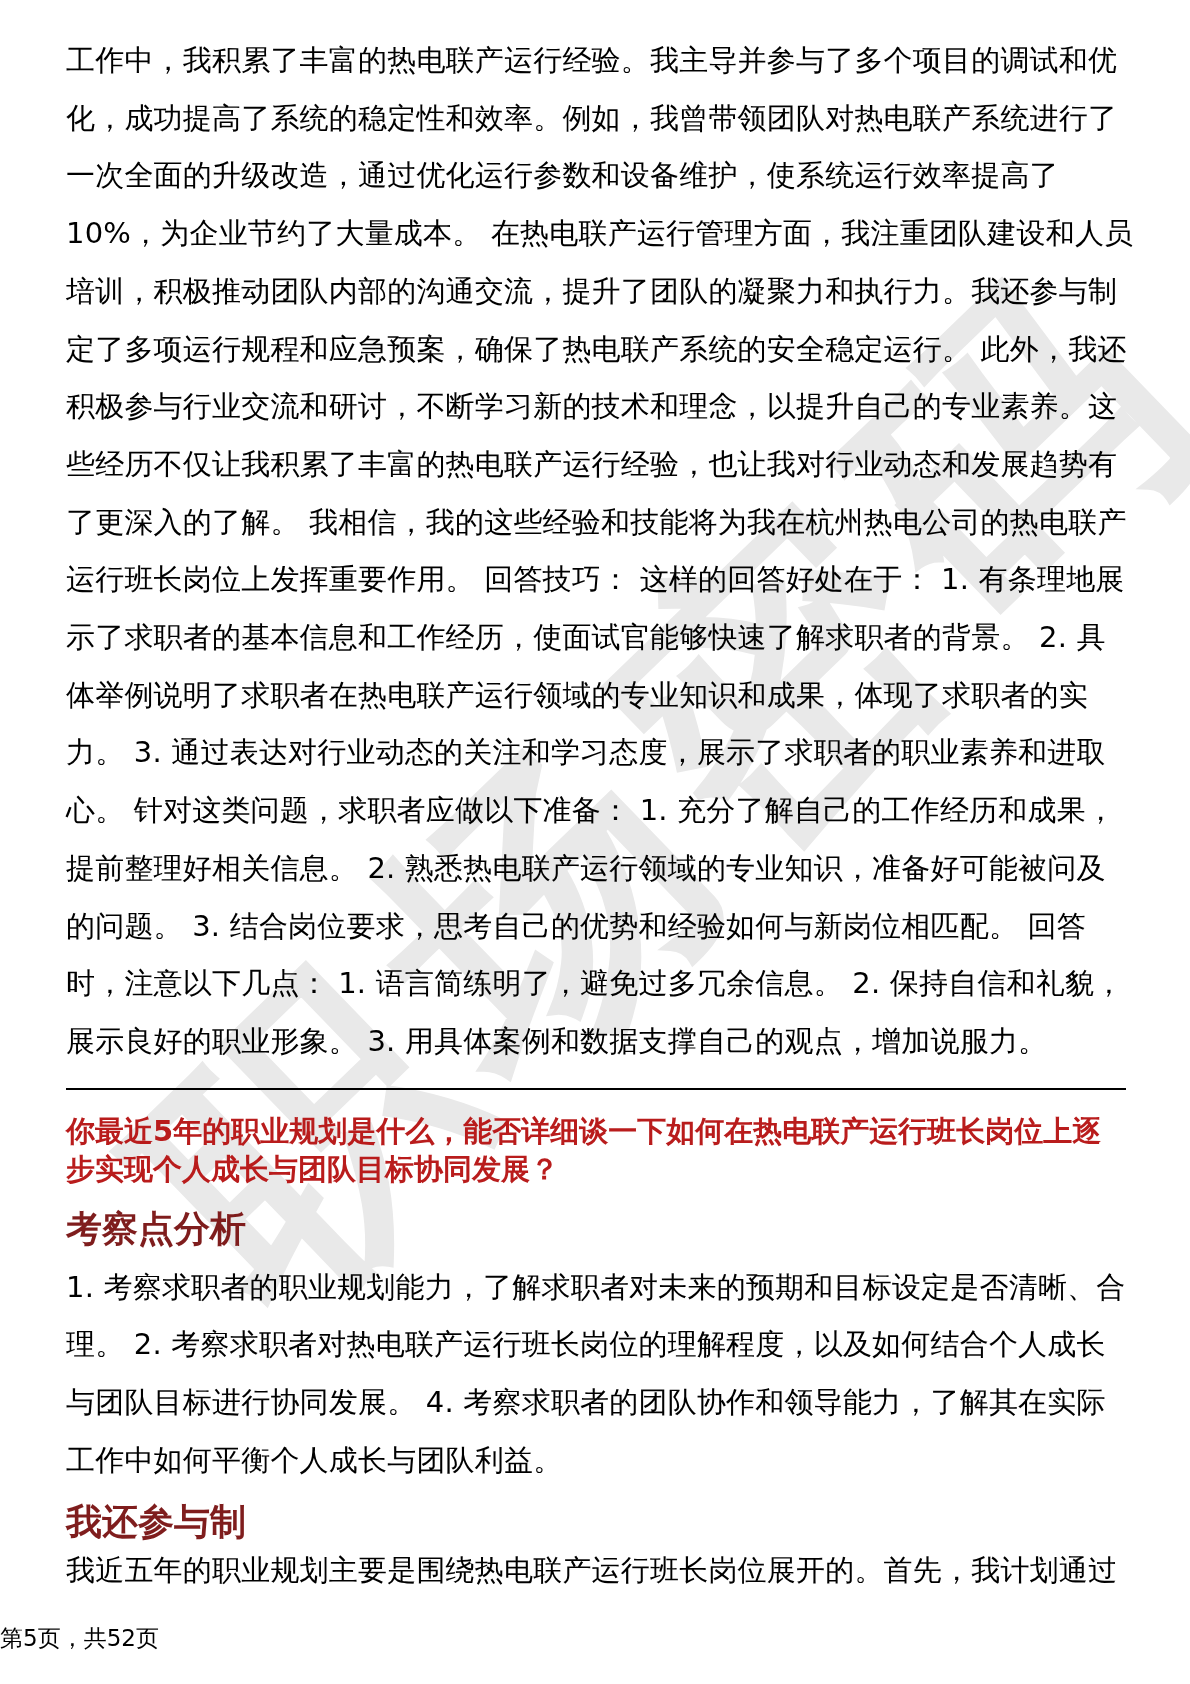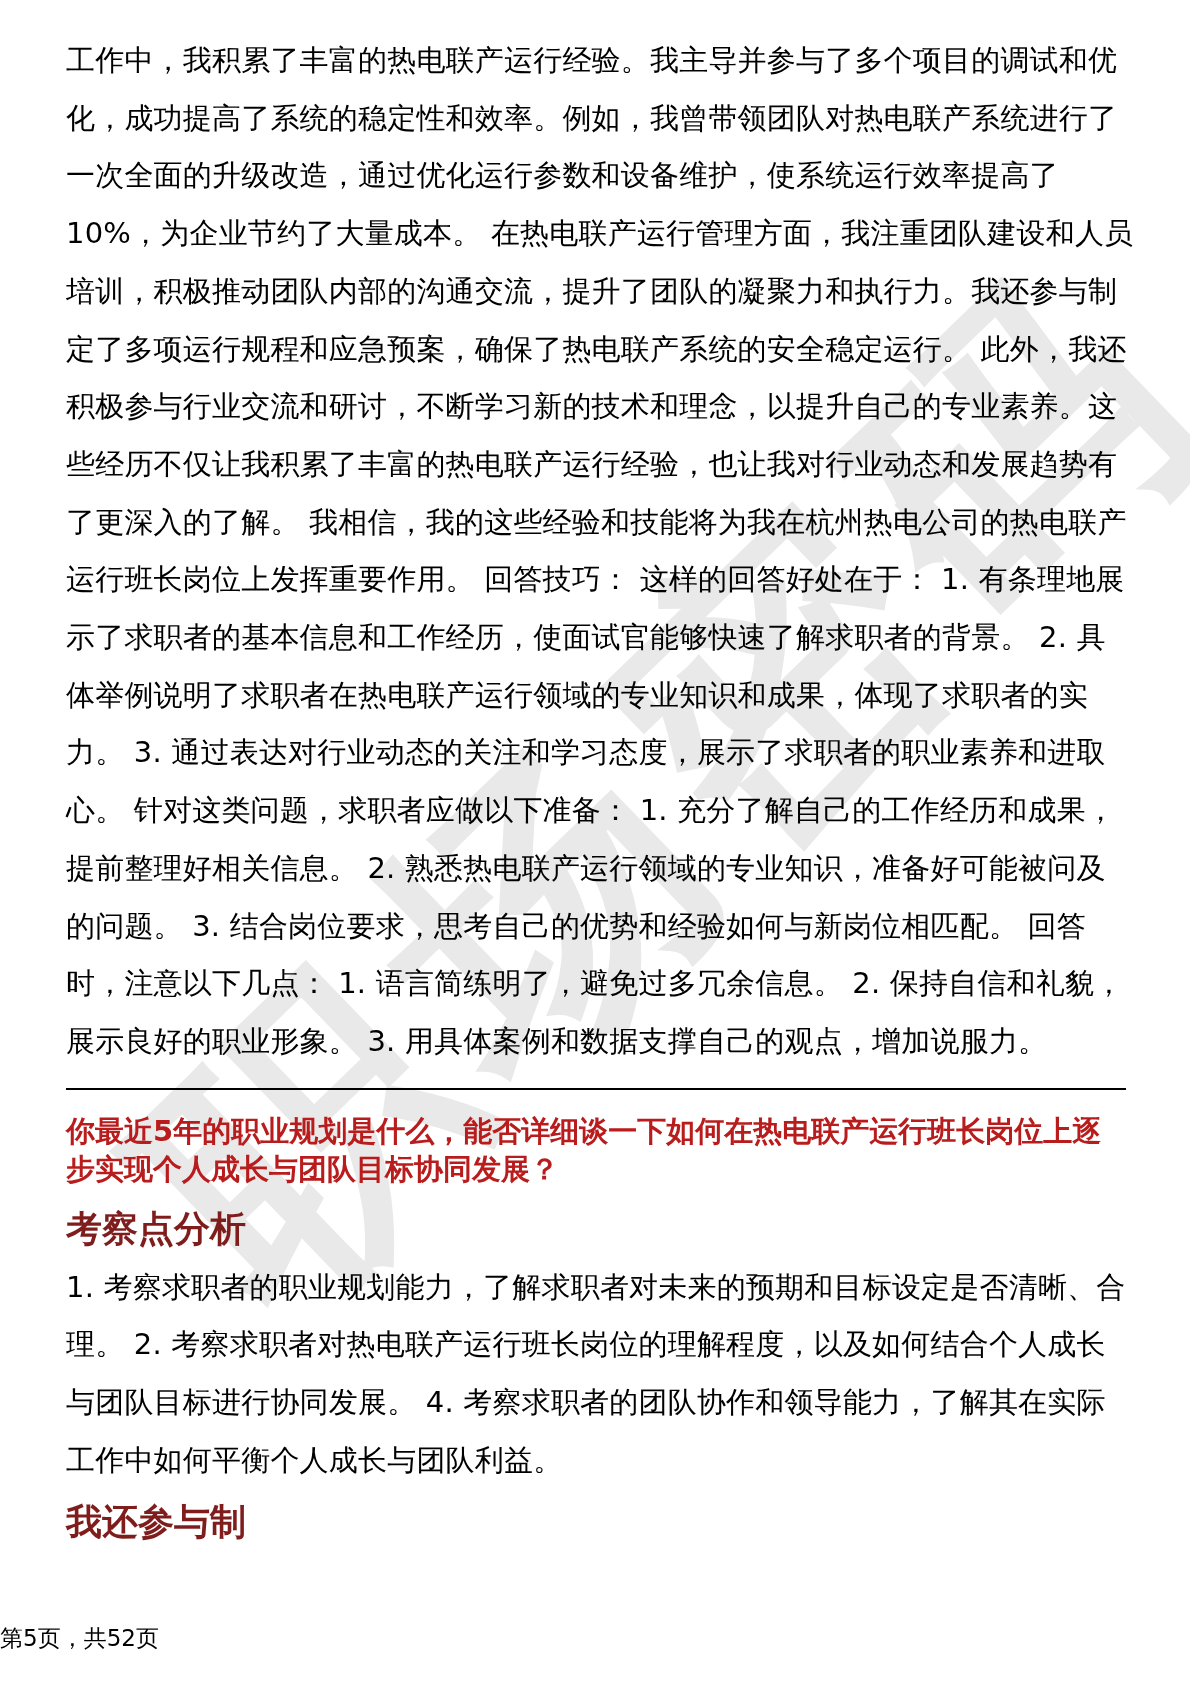--- a/index.html
+++ b/index.html
@@ -130,20 +130,21 @@
 
     <h3 class="red-subheading">考察点分析</h3>
 
     <p class="body-text analysis-body">1. 考察求职者的职业规划能力，了解求职者对未来的预期和目标设定是否清晰、合
 理。 2. 考察求职者对热电联产运行班长岗位的理解程度，以及如何结合个人成长
 与团队目标进行协同发展。 4. 考察求职者的团队协作和领导能力，了解其在实际
 工作中如何平衡个人成长与团队利益。</p>
 
     <h3 class="red-subheading answer-heading">我还参与制</h3>
 
+    <p class="body-text answer-body">我近五年的职业规划主要是围绕热电联产运行班长岗位展开的。首先，我计划通过</p>
 
   </div>
 
   <div class="page-footer">
     <span>第5页，共52页</span>
   </div>
 
 </div>
 
 </body></html>

